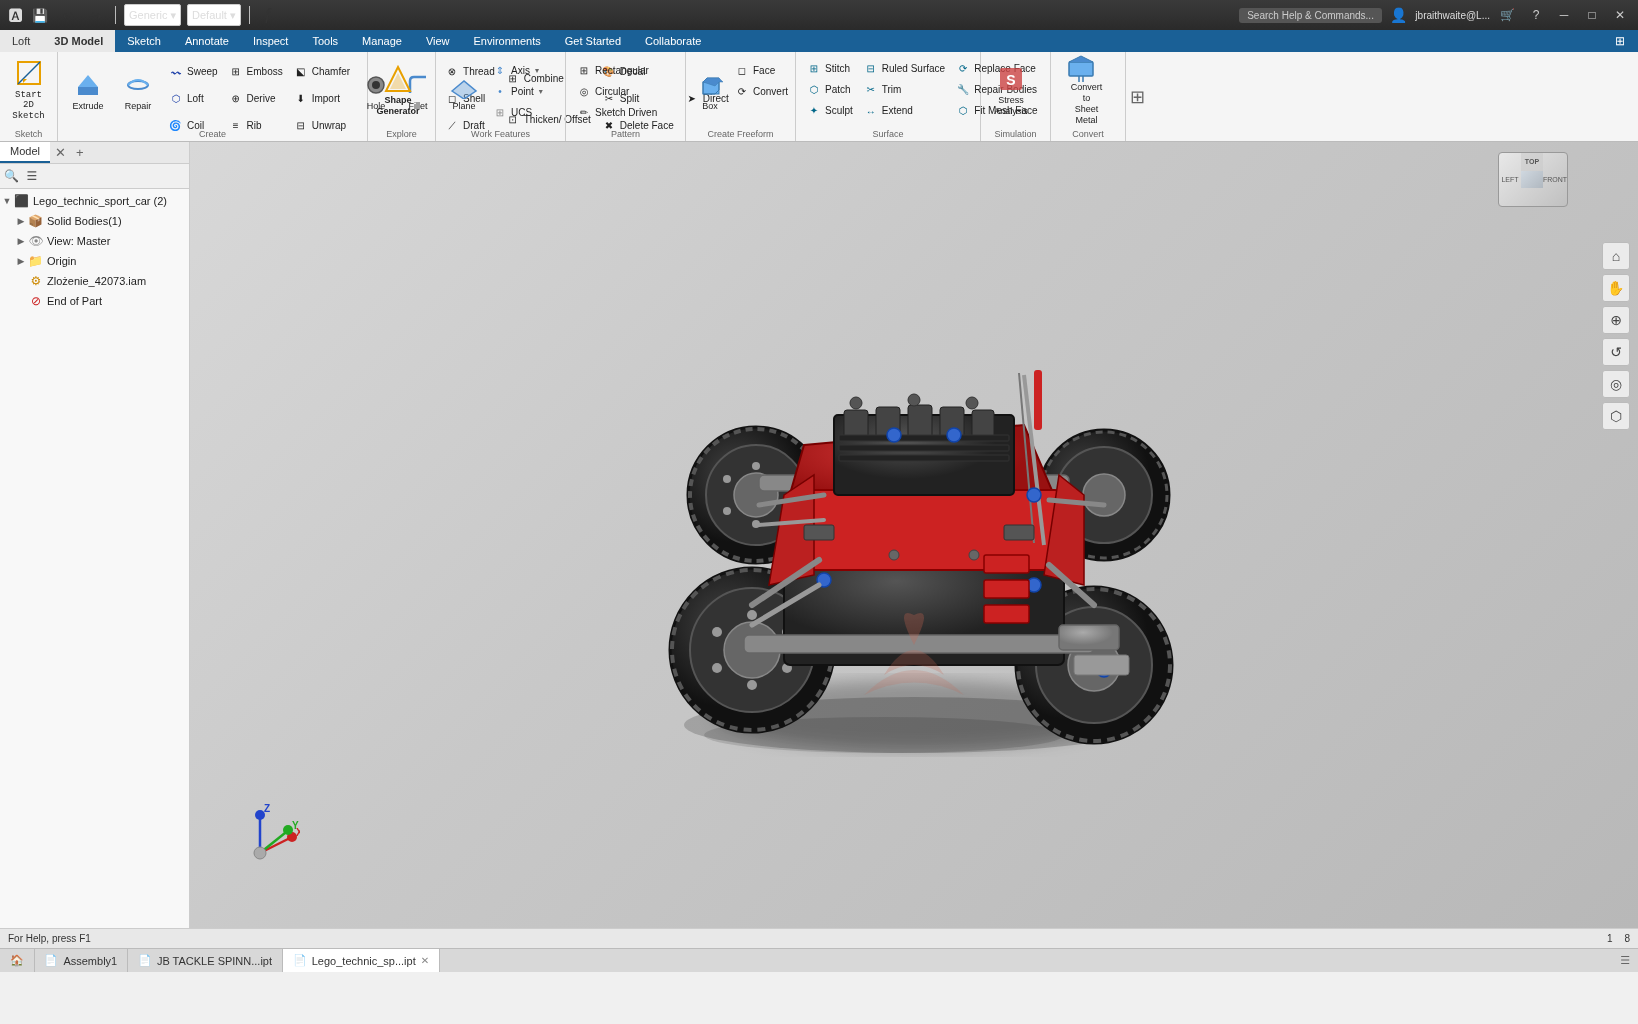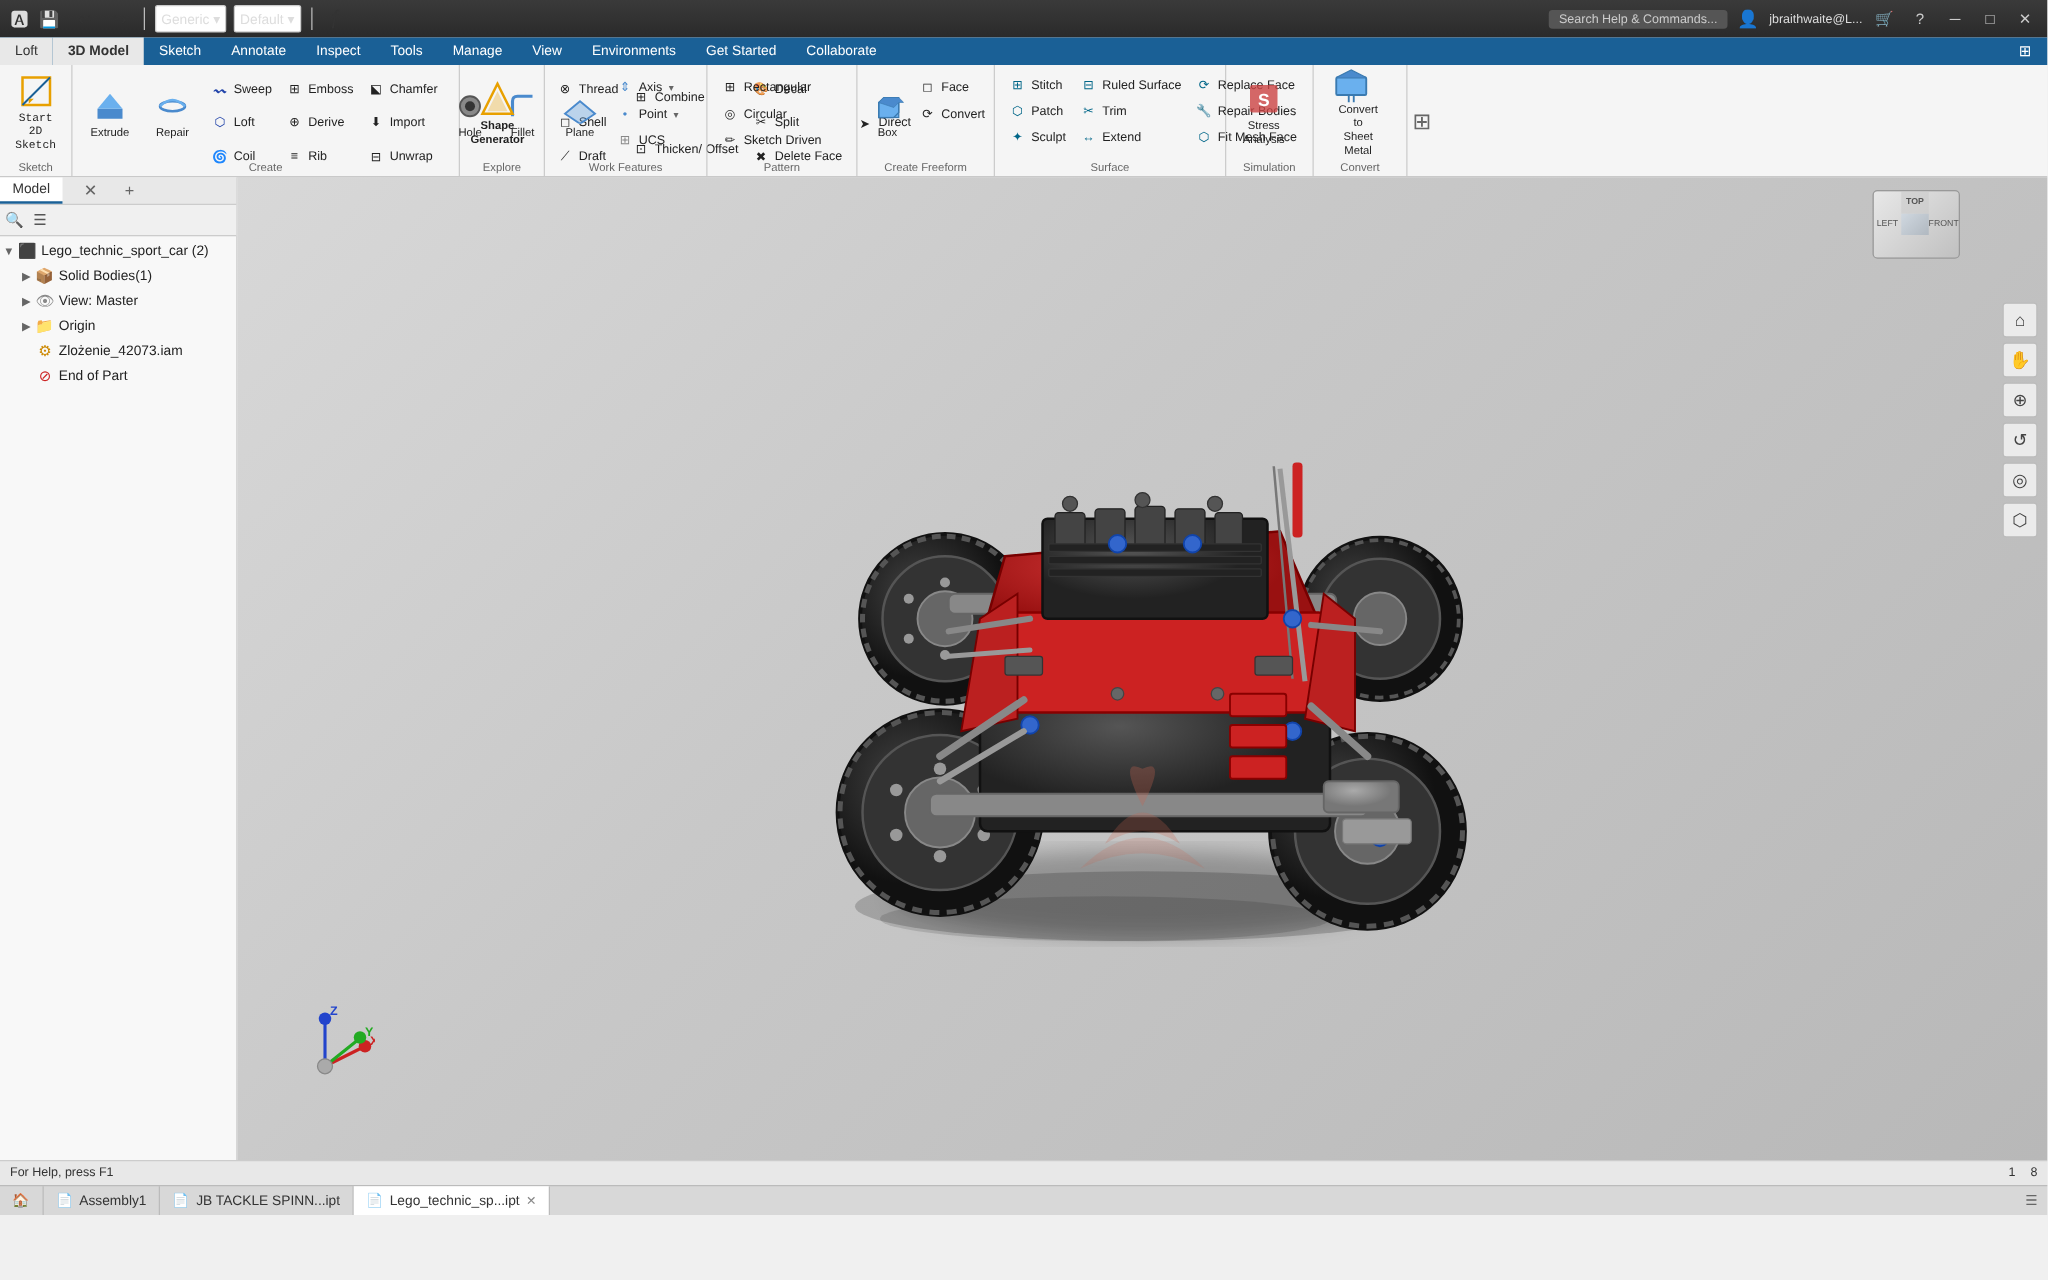--- a/index.html
+++ b/index.html
@@ -133,21 +133,20 @@
       width: 190px;
       background: #f8f8f8;
       border-right: 1px solid #ccc;
       display: flex;
       flex-direction: column;
     }
     #panel-tabs {
       display: flex;
       border-bottom: 1px solid #ccc;
       background: #e8e8e8;
-      gap: 12px;
     }
     .panel-tab {
       padding: 3px 10px;
       font-size: 11px;
       cursor: pointer;
       color: #333;
     }
     .panel-tab.active { background: white; border-bottom: 2px solid #1a6096; }
     .panel-tab-icon { font-size: 13px; cursor: pointer; padding: 3px 5px; color: #666; }
     #panel-toolbar {

